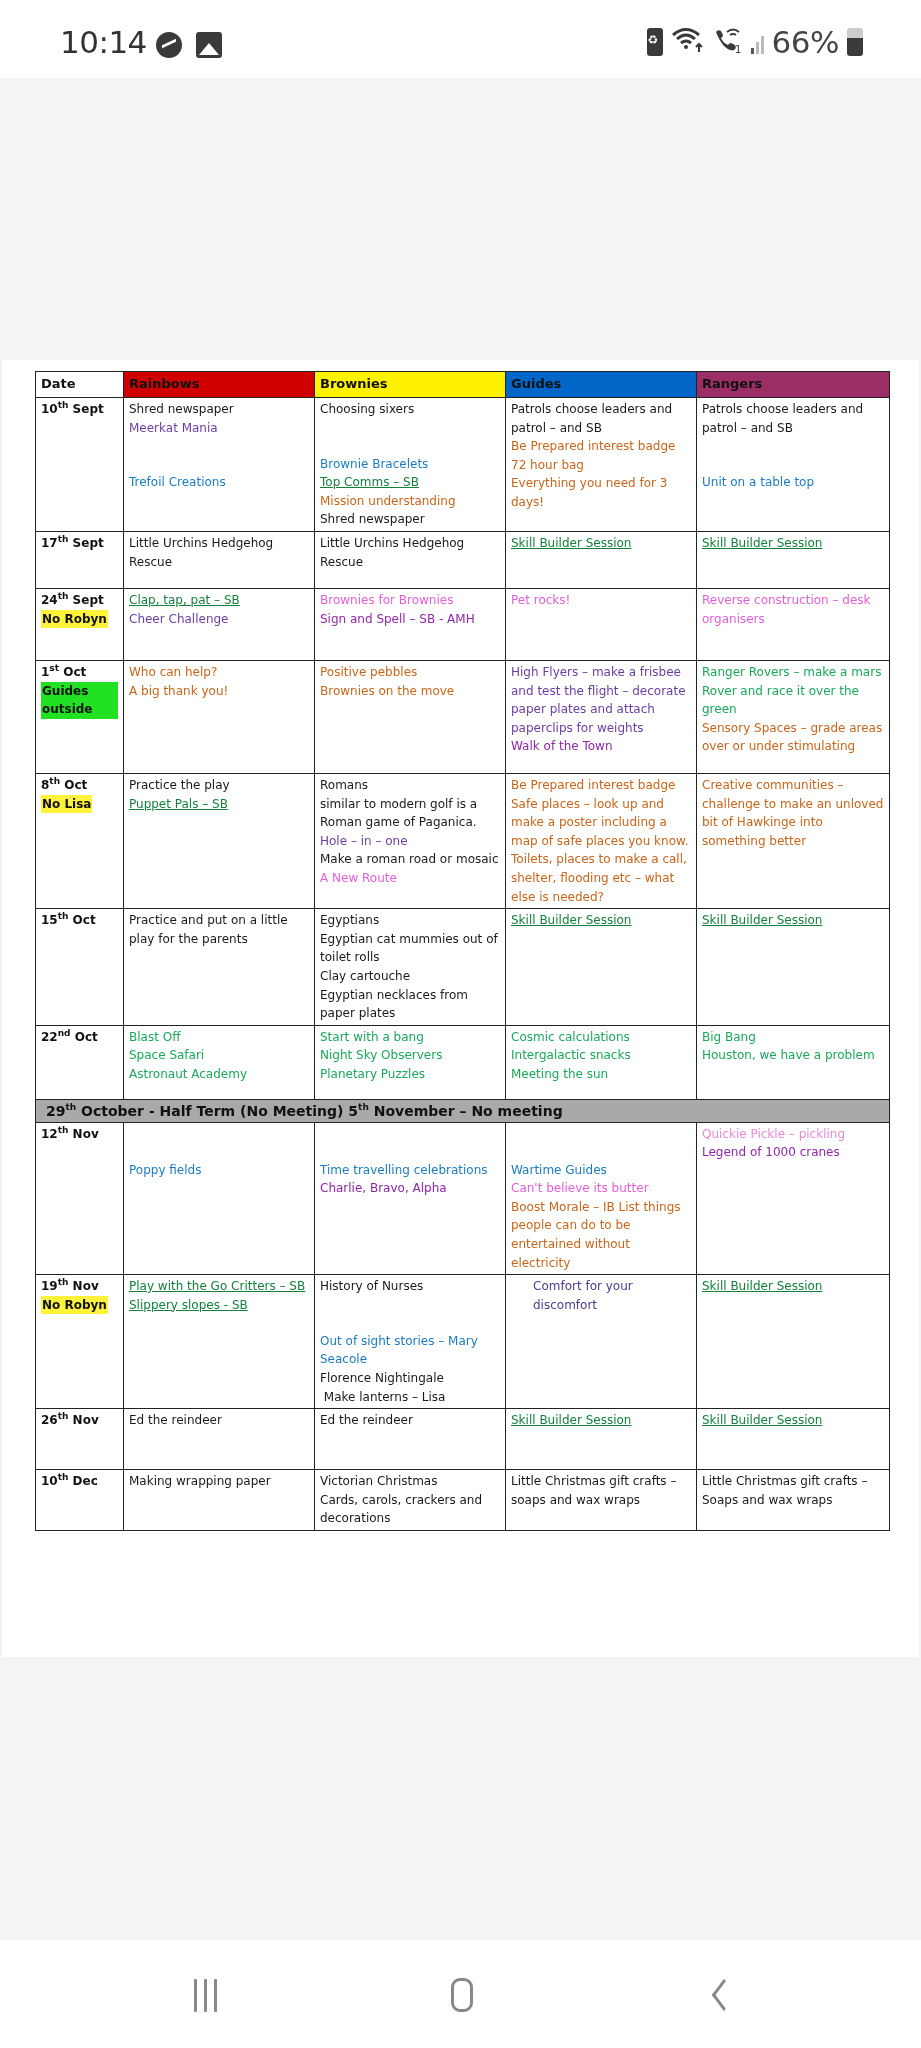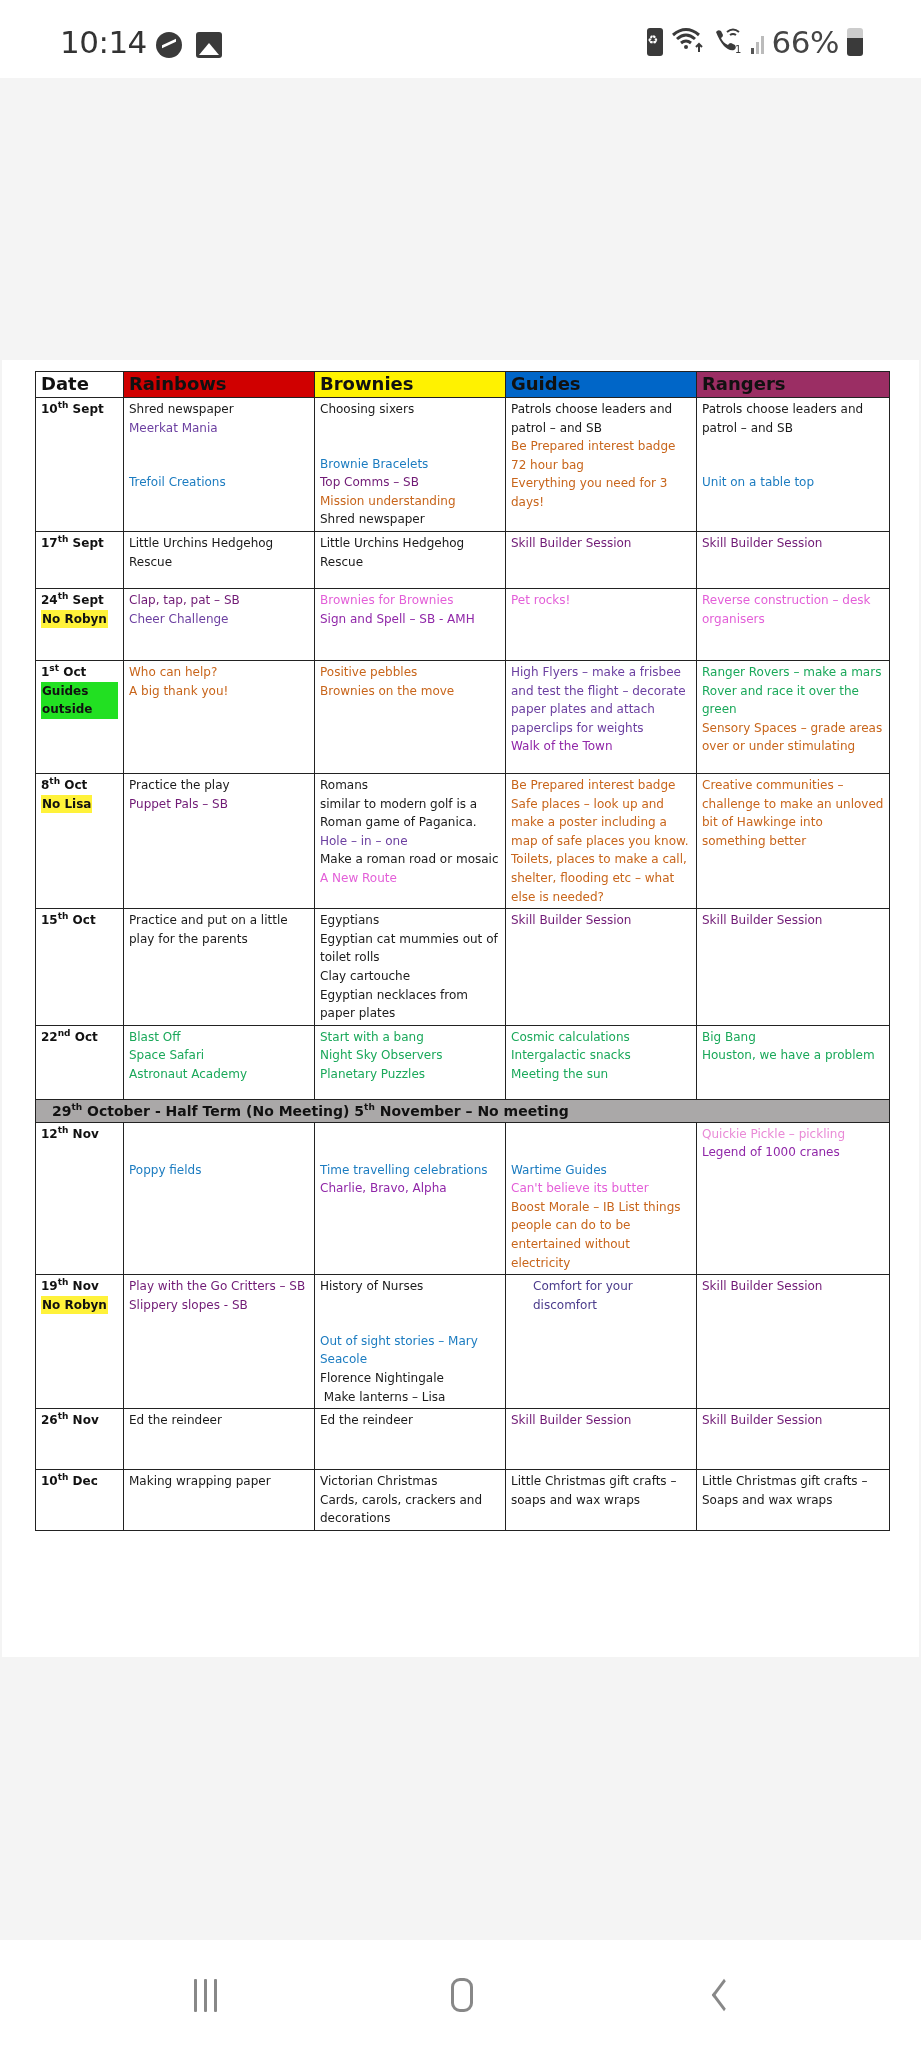--- a/index.html
+++ b/index.html
@@ -19,45 +19,45 @@
   .signal-icon span { width: 3px; background: #bbb; display: block; }
   .signal-icon span:nth-child(1) { height: 6px; background: #555; }
   .signal-icon span:nth-child(2) { height: 12px; }
   .signal-icon span:nth-child(3) { height: 18px; }
   .battery-pct { font-size: 31px; color: #444; letter-spacing: -0.5px; }
   .battery-icon { width: 16px; height: 28px; border-radius: 3px; background: linear-gradient(to bottom, #ccc 0 34%, #3a3a3a 34% 100%); position: relative; }
 
   .doc-page { position: absolute; left: 2px; top: 360px; width: 917px; height: 1297px; background: #ffffff; }
   .sched-table { position: absolute; left: 33px; top: 11px; width: 854px; border-collapse: collapse; table-layout: fixed; font-family: "DejaVu Sans", sans-serif; }
   .sched-table td, .sched-table th { border: 1.5px solid #222; vertical-align: top; padding: 2px 5px 2px 5px; font-size: 12px; line-height: 18.6px; text-align: left; }
-  .sched-table th { height: 26px; font-weight: 900; font-size: 18px; color: #111; padding-top: 3px; }
+  .sched-table th { height: 26px; font-weight: 900; font-size: 13px; color: #111; padding-top: 3px; }
   .col-date { width: 88px; }
   .col-rain, .col-brown, .col-guide { width: 191px; }
   .col-rang { width: 193px; }
   .th-date { background: #fff; }
   .th-rainbows { background: #d00000; }
   .th-brownies { background: #fff200; }
   .th-guides { background: #0066c8; }
   .th-rangers { background: #9b2e64; }
   .date-cell { font-weight: 900; font-size: 14px; color: #111; line-height: 19px; }
   .date-cell sup { font-size: 9px; vertical-align: super; line-height: 0; }
   .note-yellow { background: #fff23a; display: inline-block; padding: 0 1px; }
   .note-green { background: #22e022; display: inline-block; padding: 0 1px; }
   .act { display: block; }
   .c-black { color: #1a1a1a; }
   .c-purple { color: #6b3fa0; }
   .c-blue { color: #1c7cc0; margin-top: 36px; }
-  .c-magenta { color: #701a75; }
+  .c-magenta { color: #15803d; text-decoration: underline; }
   .c-orange { color: #c8651b; }
   .c-pink { color: #e35fd8; }
   .c-green { color: #1aa85a; }
   .c-violet { color: #9027a8; }
   .c-lightpink { color: #e98ad6; }
   .c-indigo { color: #4b3c8c; margin-left: 22px; }
-  .banner-row td { background: #aaa8a8; font-weight: 900; font-size: 14px; color: #111; padding: 1px 16px; line-height: 20px; }
+  .banner-row td { background: #aaa8a8; font-weight: 900; font-size: 14px; color: #111; padding: 1px 10px; line-height: 20px; }
   .banner-row sup { font-size: 9px; vertical-align: super; line-height: 0; }
 
   .nav-bar { position: absolute; left: 0; top: 1940px; width: 921px; height: 108px; background: #ffffff; }
   .nav-btn { position: absolute; top: 30px; width: 60px; height: 50px; display: flex; align-items: center; justify-content: center; }
   .recents-button { left: 175px; }
   .home-button { left: 432px; }
   .back-button { left: 690px; }
   .recents-icon { display: flex; gap: 7px; }
   .recents-icon span { width: 3px; height: 33px; background: #888; border-radius: 1px; display: block; }
   .home-icon { width: 22px; height: 34px; border: 3px solid #888; border-radius: 9px; }

